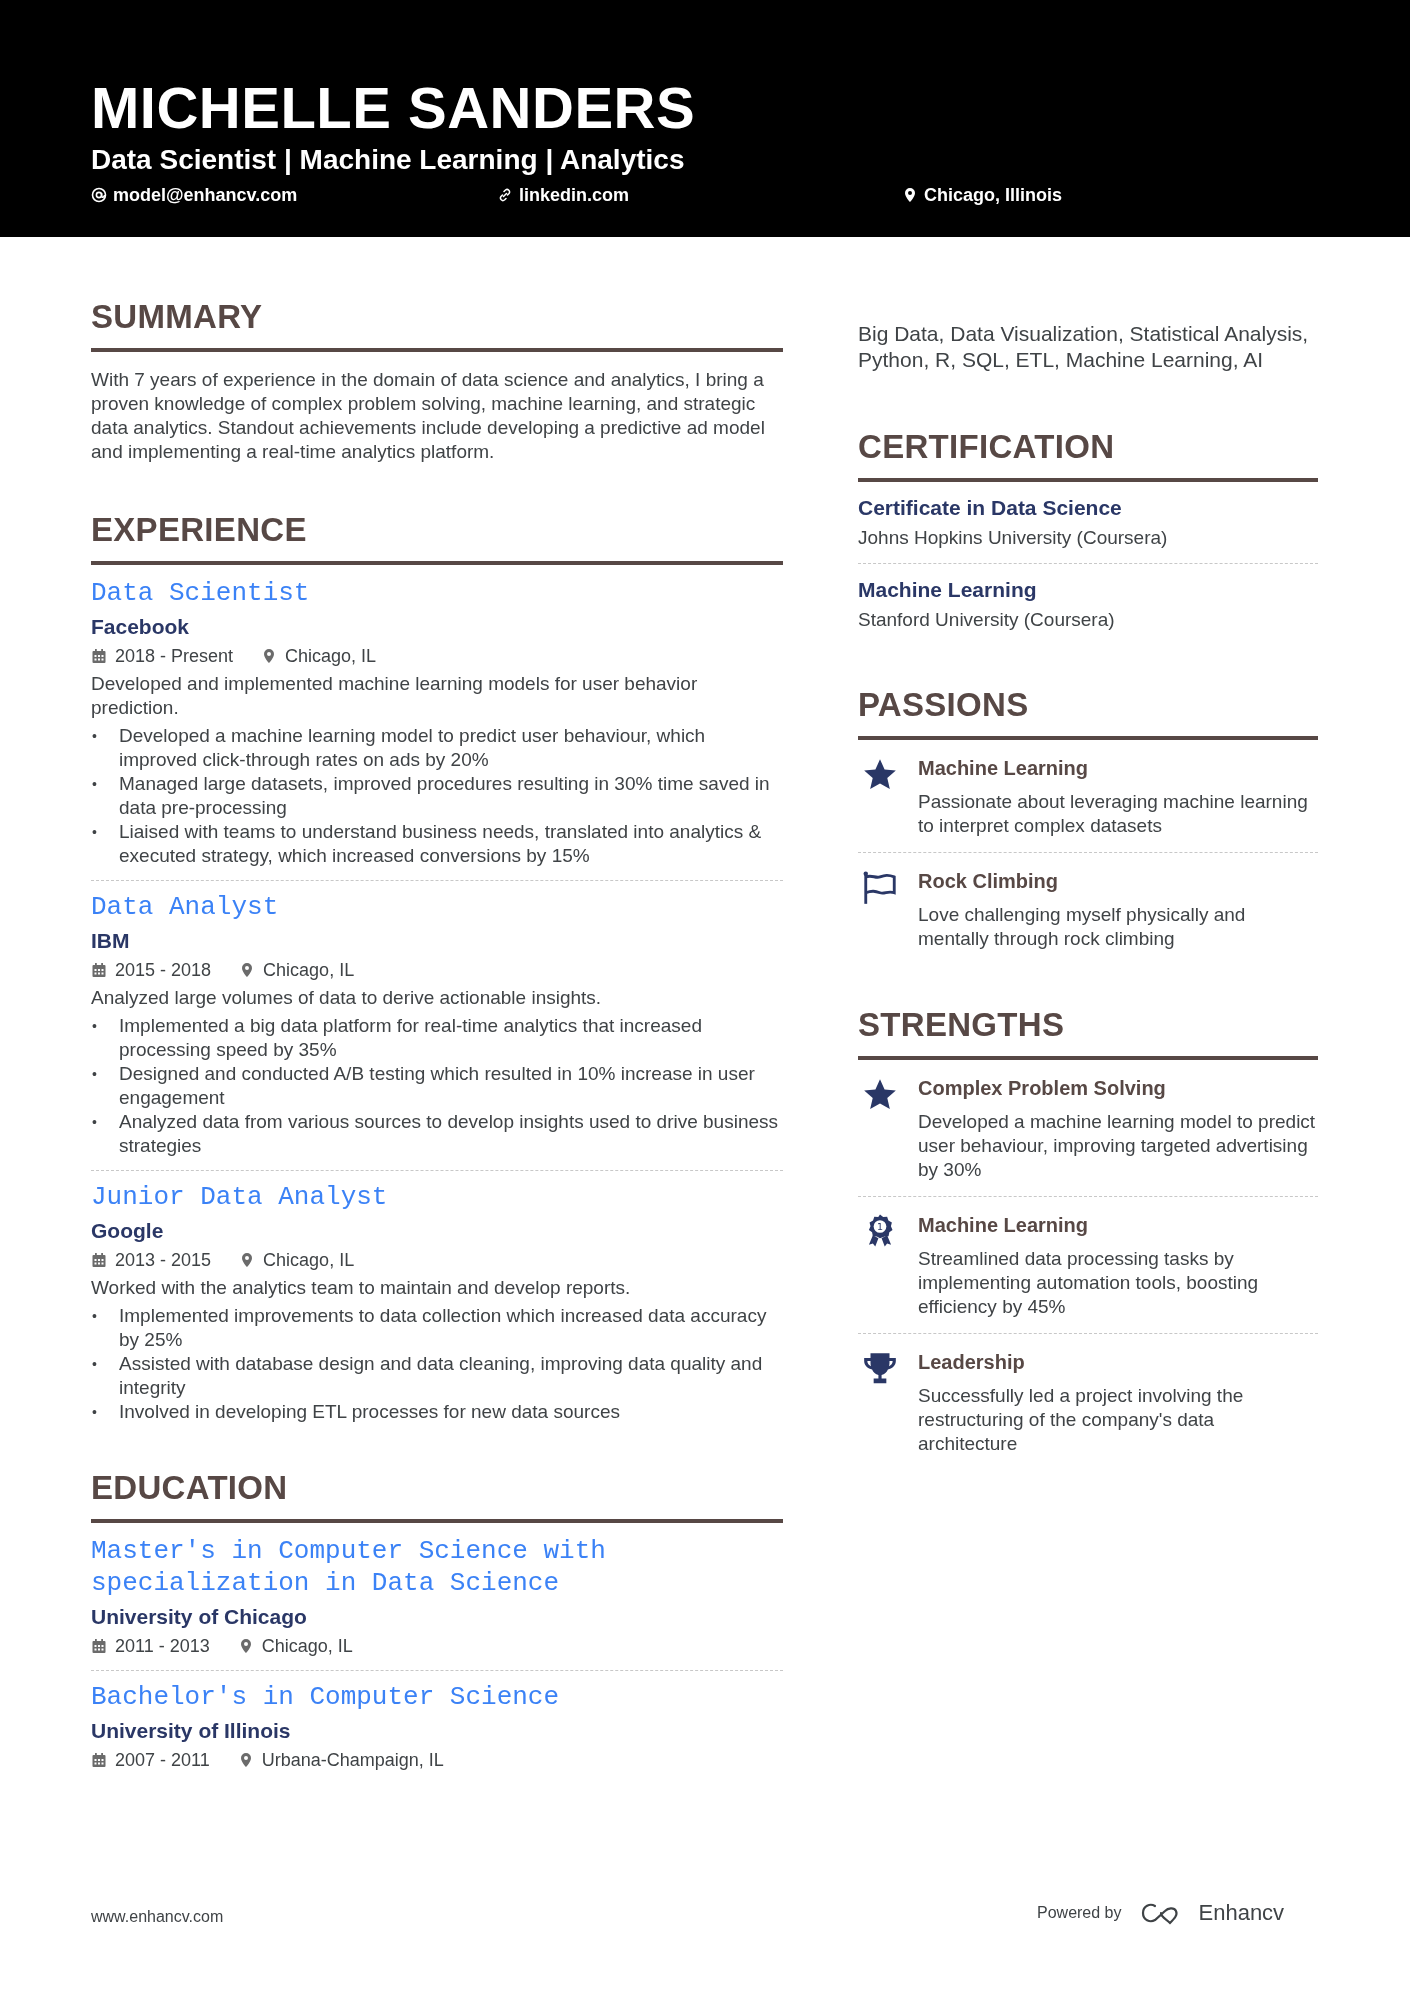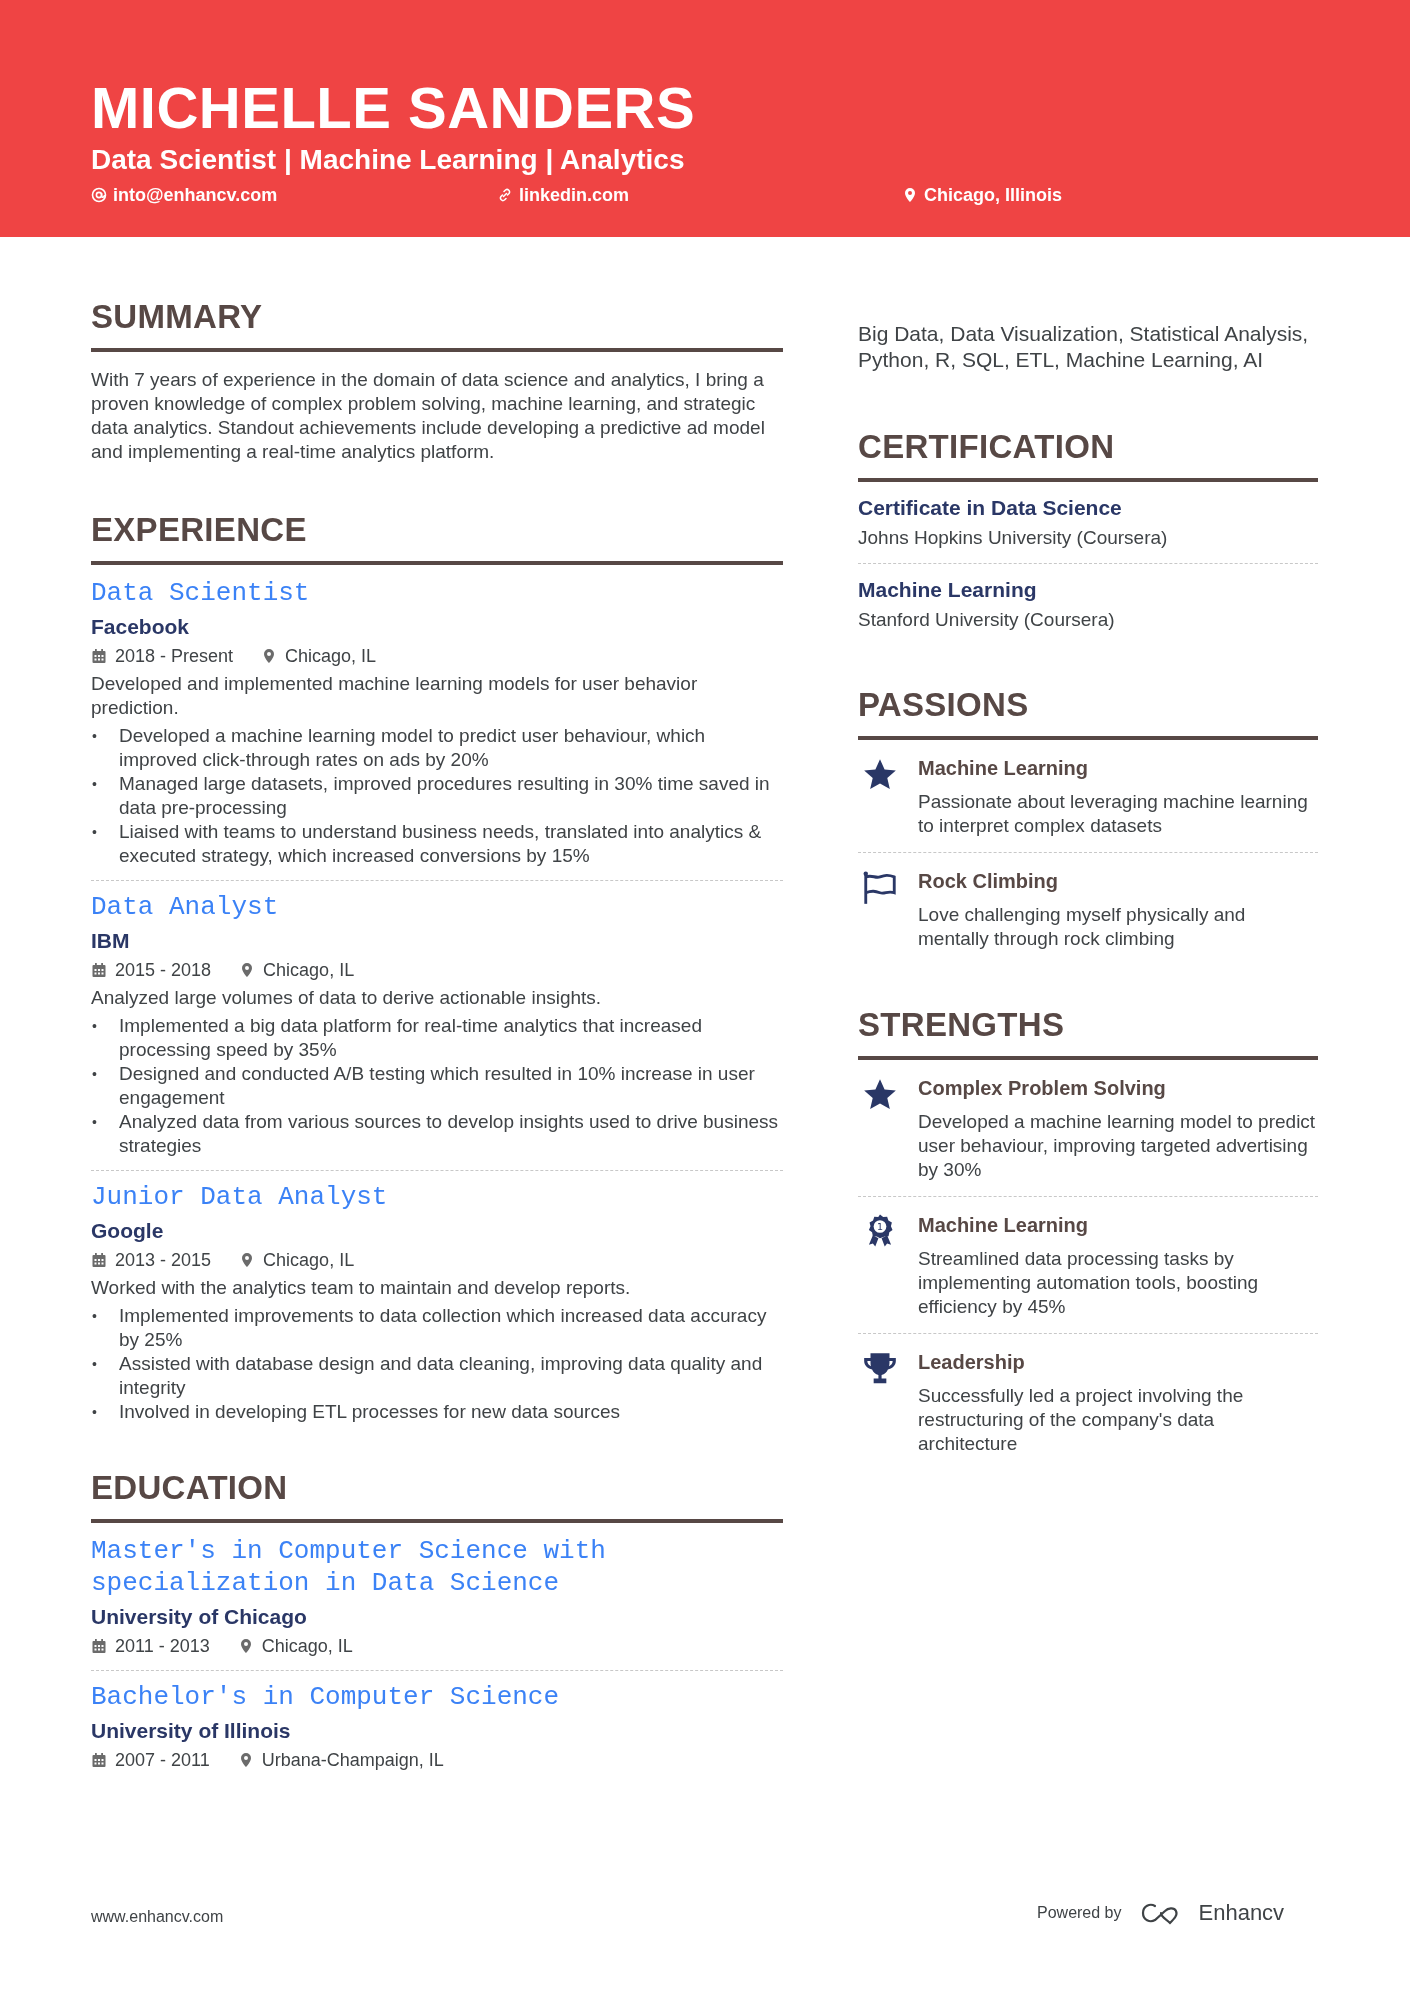--- a/index.html
+++ b/index.html
@@ -1,19 +1,19 @@
 <!DOCTYPE html>
 <html><head>
 <meta charset="utf-8">
 <style>
   * { box-sizing: border-box; margin: 0; padding: 0; }
   html, body { width: 1410px; height: 1995px; background: #ffffff; overflow: hidden; }
   body { font-family: "Liberation Sans", "DejaVu Sans", sans-serif; color: #3f4346; position: relative; }
 
-  .header { position: absolute; left: 0; top: 0; width: 1410px; height: 237px; background: #ef4444; color: #fff; }
+  .header { position: absolute; left: 0; top: 0; width: 1410px; height: 237px; background: #000000; color: #fff; }
   .name { position: absolute; left: 91px; top: 76px; font-size: 58px; font-weight: 700; letter-spacing: 0.5px; line-height: 64px; }
   .title { position: absolute; left: 91px; top: 143px; font-size: 28px; font-weight: 700; line-height: 34px; }
   .contacts { position: absolute; left: 91px; top: 183px; font-size: 18px; font-weight: 700; height: 24px; width: 1230px; }
   .contact { position: absolute; top: 0; display: flex; align-items: center; gap: 6px; line-height: 24px; }
   .contact svg { width: 16px; height: 16px; }
 
   .col { position: absolute; }
   .left { left: 91px; top: 297px; width: 692px; }
   .right { left: 858px; top: 297px; width: 460px; }
 
@@ -59,21 +59,21 @@
 <div class="header">
   <div class="name">MICHELLE SANDERS</div>
   <div class="title">Data Scientist | Machine Learning | Analytics</div>
   <div class="contacts">
     <div class="contact" style="left:0">
       <svg viewBox="0 0 16 16">
           <circle cx="8" cy="8" r="6.5" fill="none" stroke="#fff" stroke-width="1.6"></circle>
           <circle cx="8" cy="8" r="2.6" fill="none" stroke="#fff" stroke-width="1.6"></circle>
           <path d="M10.6 6v3.2c0 1.4 2.9 1.4 2.9-1.2" fill="none" stroke="#fff" stroke-width="1.6"></path>
         </svg>
-      <span>into@enhancv.com</span>
+      <span>model@enhancv.com</span>
     </div>
     <div class="contact" style="left:406px">
       <svg viewBox="0 0 16 16">
           <path d="M6.5 9.5l3-3M7 4.5l1.5-1.5a2.5 2.5 0 013.5 3.5L10.5 8M9 11.5L7.5 13A2.5 2.5 0 014 9.5L5.5 8" fill="none" stroke="#fff" stroke-width="1.5" stroke-linecap="round"></path>
         </svg>
       <span>linkedin.com</span>
     </div>
     <div class="contact" style="left:811px">
       <svg viewBox="0 0 16 16">
           <path d="M8 1a5 5 0 00-5 5c0 3.8 5 9 5 9s5-5.2 5-9a5 5 0 00-5-5zm0 7a2 2 0 110-4 2 2 0 010 4z" fill="#fff"></path>

